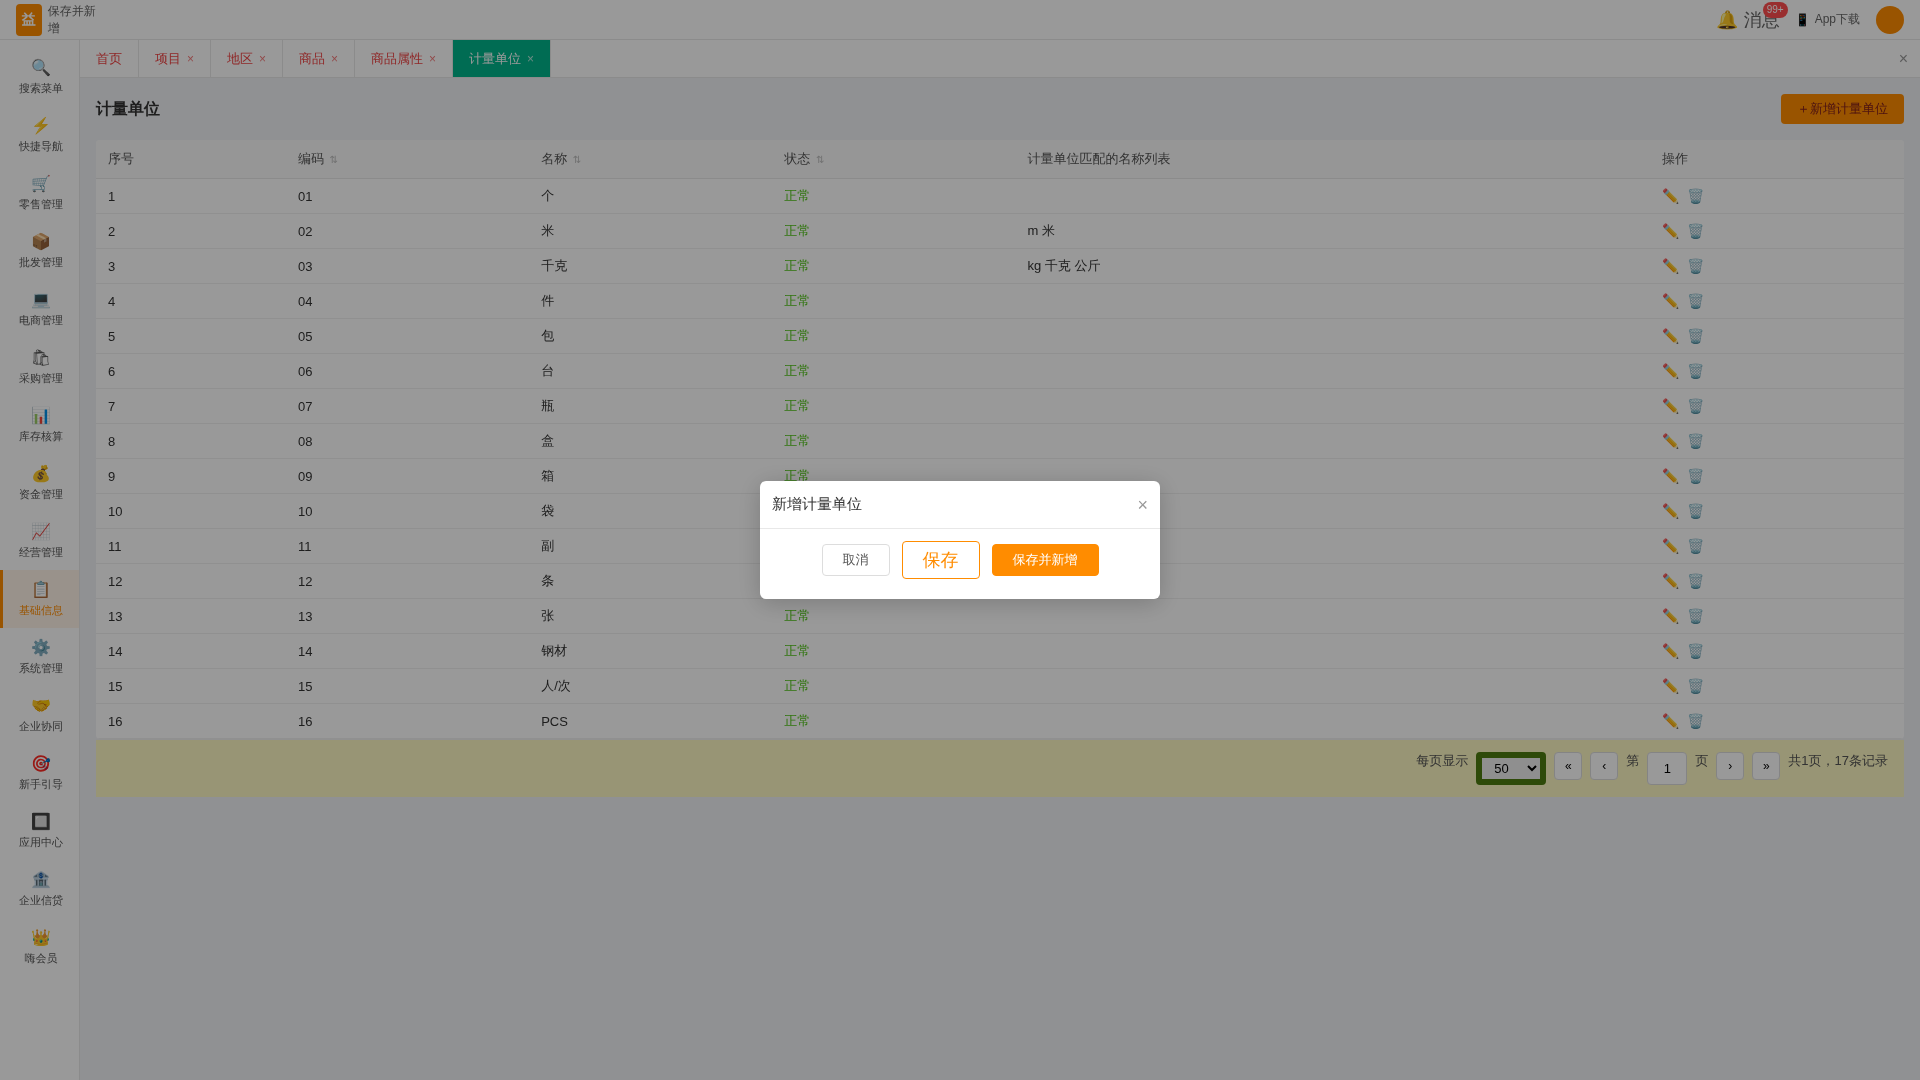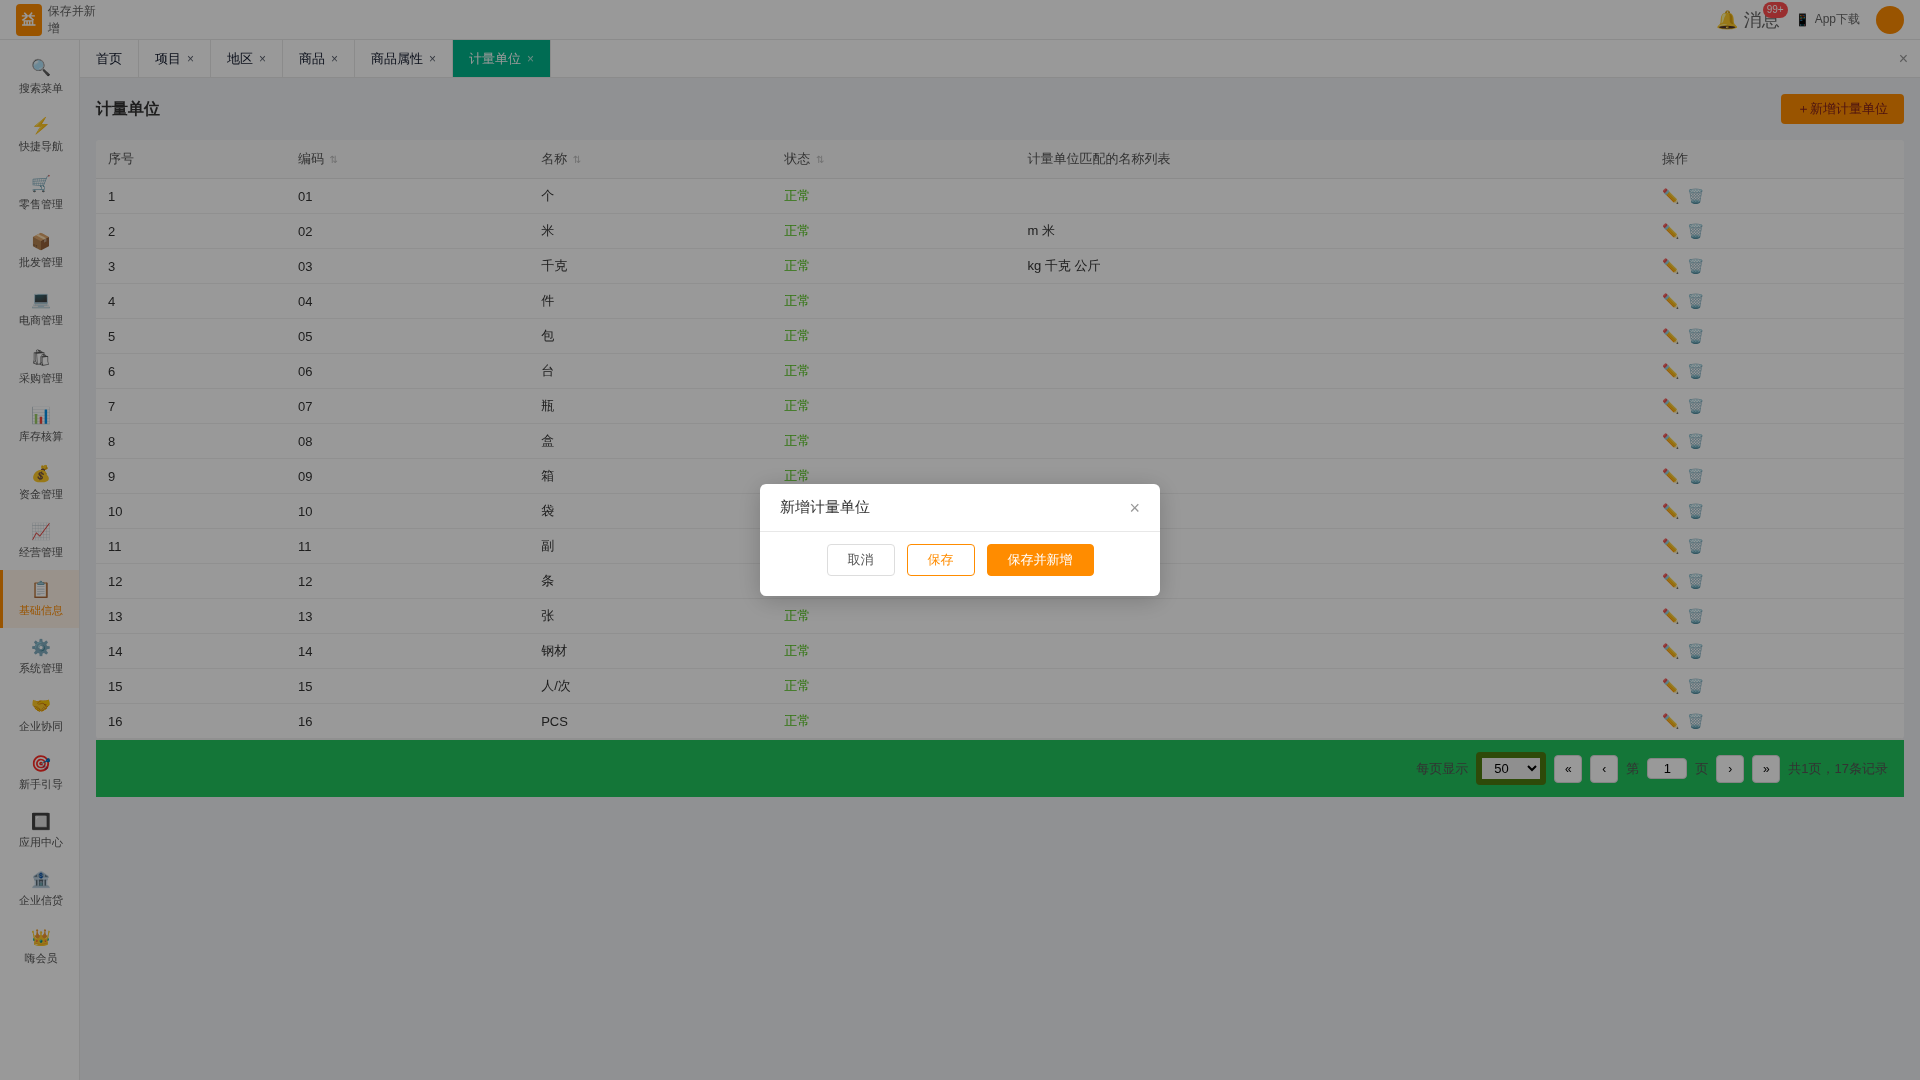--- a/index.html
+++ b/index.html
@@ -24,21 +24,21 @@
     .sidebar { width: 80px; background: #fff; border-right: 1px solid #e8e8e8; display: flex; flex-direction: column; padding-top: 8px; overflow-y: auto; }
     .sidebar-item { display: flex; flex-direction: column; align-items: center; padding: 10px 4px; cursor: pointer; color: #555; font-size: 11px; text-align: center; gap: 4px; border-left: 3px solid transparent; }
     .sidebar-item.active { color: #ff8c00; background: #fff3e8; border-left-color: #ff8c00; }
     .sidebar-item-icon { font-size: 16px; }
 
     
     .content-area { flex: 1; display: flex; flex-direction: column; overflow: hidden; }
 
     
     .tabs-bar { height: 38px; background: #fff; border-bottom: 1px solid #e8e8e8; display: flex; align-items: center; padding: 0 0 0 0; overflow-x: auto; }
-    .tab { display: flex; align-items: center; padding: 0 16px; height: 38px; font-size: 13px; cursor: pointer; border-right: 1px solid #e8e8e8; color: #0f172a; white-space: nowrap; gap: 6px; position: relative; }
+    .tab { display: flex; align-items: center; padding: 0 16px; height: 38px; font-size: 13px; cursor: pointer; border-right: 1px solid #e8e8e8; color: #ef4444; white-space: nowrap; gap: 6px; position: relative; }
     .tab.active { background: #00b48a; color: #fff; }
     .tab-close { font-size: 12px; line-height: 1; cursor: pointer; opacity: 0.7; }
     .tab-close-global { margin-left: auto; padding: 0 12px; cursor: pointer; color: #999; font-size: 16px; }
 
     
     .page-content { flex: 1; padding: 16px; overflow-y: auto; position: relative; }
 
     .page-header { display: flex; align-items: center; justify-content: space-between; margin-bottom: 16px; }
     .page-title { font-size: 16px; font-weight: bold; color: #333; }
     .add-btn { background: #ff8c00; color: #7f1d1d; border: none; border-radius: 4px; padding: 6px 16px; font-size: 13px; cursor: pointer; }
@@ -47,40 +47,40 @@
     .table-wrapper { background: white; border-radius: 4px; overflow: hidden; }
     table { width: 100%; border-collapse: collapse; }
     thead { background: #fafafa; }
     th { padding: 10px 12px; text-align: left; font-weight: 500; color: #555; border-bottom: 1px solid #e8e8e8; white-space: nowrap; font-size: 13px; }
     td { padding: 8px 12px; border-bottom: 1px solid #f0f0f0; color: #333; font-size: 13px; }
     .status-normal { color: #52c41a; }
     .action-btns { display: flex; gap: 8px; }
     .action-btn { cursor: pointer; color: #999; font-size: 14px; }
 
     
-    .pagination { display: flex; align-items: center; justify-content: flex-end; padding: 12px 16px; background: #22c55e; border-top: 1px solid #f0f0f0; gap: 8px; font-size: 13px; color: #555; }
+    .pagination { display: flex; justify-content: flex-end; padding: 12px 16px; background: #fef9c3; border-top: 1px solid #f0f0f0; gap: 8px; font-size: 13px; color: #555; }
     .page-size-select { border: 6px solid #4d7c0f; border-radius: 4px; padding: 2px 8px; font-size: 13px; }
     .page-btn { width: 28px; height: 28px; border: 1px solid #ddd; border-radius: 4px; display: flex; align-items: center; justify-content: center; cursor: pointer; background: white; font-size: 12px; }
     .page-input { width: 40px; border: 1px solid #ddd; border-radius: 4px; text-align: center; padding: 2px 4px; font-size: 13px; }
 
     
     .modal-overlay { position: fixed; top: 0; left: 0; right: 0; bottom: 0; background: rgba(0,0,0,0.4); display: flex; align-items: center; justify-content: center; z-index: 1000; }
     .modal { background: white; border-radius: 6px; width: 400px; box-shadow: 0 4px 24px rgba(0,0,0,0.2); }
-    .modal-header { display: flex; align-items: center; justify-content: space-between; padding: 14px 20px; border-bottom: 1px solid #e8e8e8; }
+    .modal-header { display: flex; align-items: center; justify-content: space-between; padding: 14px 12px; border-bottom: 1px solid #e8e8e8; }
     .modal-title { font-size: 15px; font-weight: 500; color: #333; }
     .modal-close { cursor: pointer; color: #999; font-size: 18px; line-height: 1; }
     .modal-body { padding: 24px 20px; }
     .form-row { display: flex; align-items: center; margin-bottom: 20px; }
     .form-label { width: 60px; text-align: right; font-size: 13px; color: #333; margin-right: 12px; flex-shrink: 0; }
     .form-label .required { color: #ff4d4f; margin-right: 2px; }
     .form-input { flex: 1; border: none; border-bottom: 1px solid #d9d9d9; padding: 4px 0; font-size: 13px; outline: none; }
     .form-input.active-input { border-bottom-color: #ff8c00; }
     .modal-footer { display: flex; align-items: center; justify-content: center; padding: 12px 20px 20px; gap: 12px; }
     .btn-cancel { background: white; border: 1px solid #ddd; border-radius: 4px; padding: 6px 20px; cursor: pointer; font-size: 13px; color: #555; }
-    .btn-save { background: white; border: 1px solid #ff8c00; border-radius: 4px; padding: 6px 20px; cursor: pointer; font-size: 13px; color: #ff8c00; }
+    .btn-save { background: white; border: 1px solid #ff8c00; border-radius: 4px; padding: 6px 20px; cursor: pointer; font-size: 18px; color: #ff8c00; }
     .btn-save-new { background: #ff8c00; border: 1px solid #ff8c00; border-radius: 4px; padding: 6px 20px; cursor: pointer; font-size: 13px; color: white; }
 
     
     .sort-icon { color: #bbb; font-size: 10px; margin-left: 2px; }
   </style>
 </head>
 <body>
 
 <div class="app-container">
 

